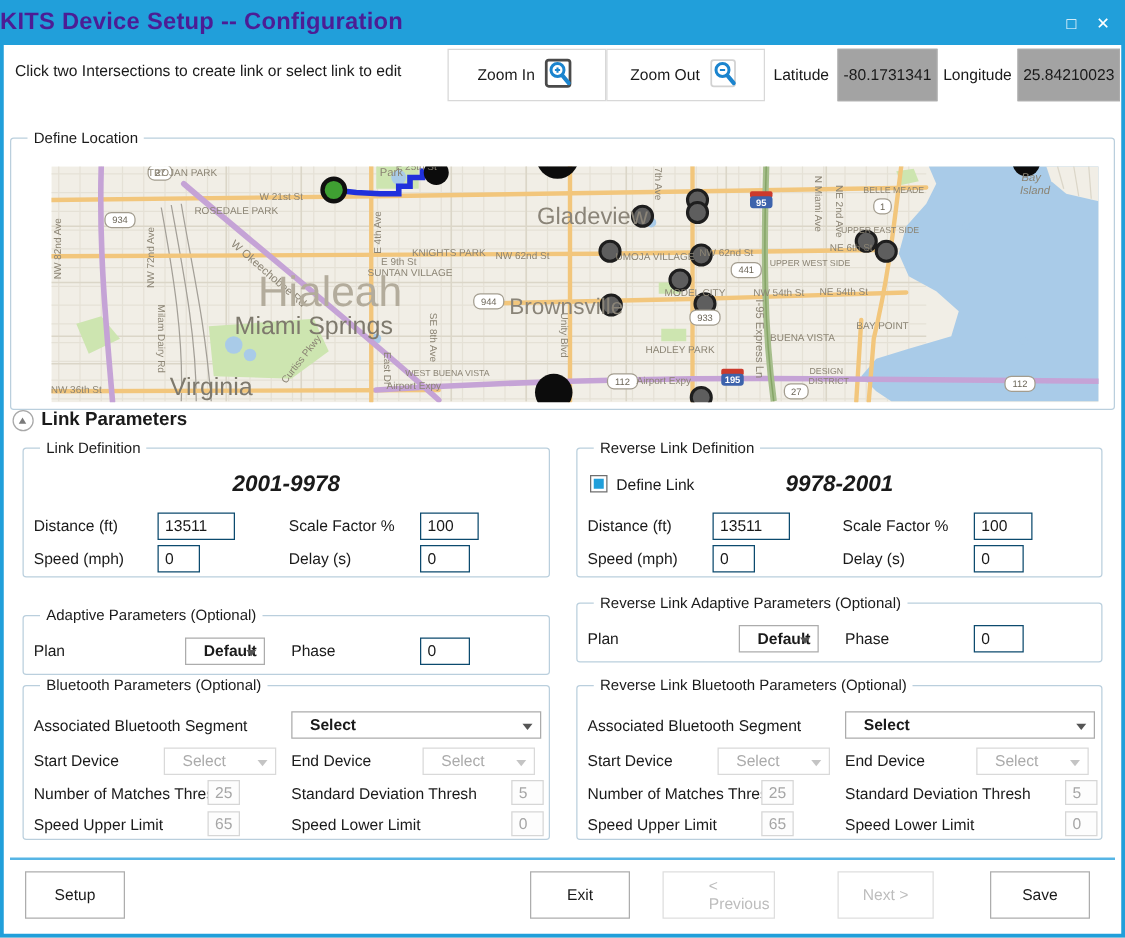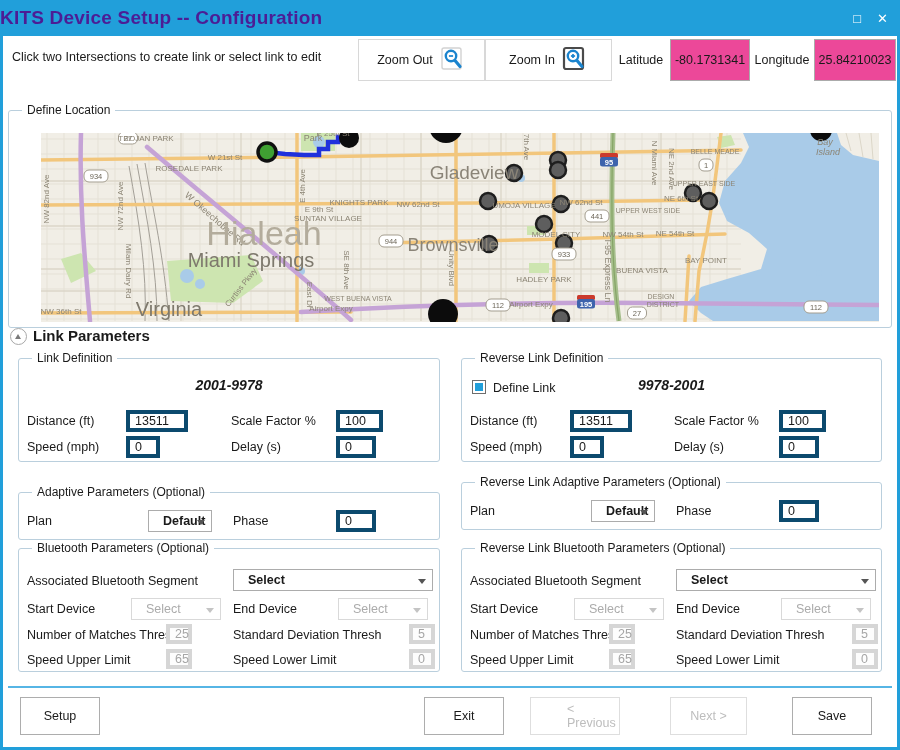--- a/index.html
+++ b/index.html
@@ -12,38 +12,38 @@
   .titlebar .title { color:#4c1d95; font-size:19px; font-weight:bold; letter-spacing:.2px; }
   .win-controls { position:absolute; right:12px; top:0; height:36px; display:flex; align-items:center; gap:16px; }
   .win-controls span { color:#fff; font-size:13px; cursor:default; }
   
   .toolbar-instruction { position:absolute; left:12px; top:50px; font-size:12.5px; }
   .toolbar-cells { position:absolute; right:4px; top:39px; height:42px; display:flex; }
   .tb-btn { height:42px; border:1px solid #D8D8D8; background:#fff; display:flex; align-items:center;
             justify-content:center; gap:7px; font-size:12.5px; }
   .tb-zoom { width:127px; }
   .tb-label { width:58px; display:flex; align-items:center; justify-content:center; font-size:12.5px; }
-  .tb-value { width:80px; height:42px; border:1px solid #ABABAB; background:#ec4899; display:flex;
+  .tb-value { width:80px; height:42px; border:1px solid #ABABAB; background:#a3a3a3; display:flex;
               align-items:center; justify-content:center; font-size:12.5px; }
   
   .gb { position:absolute; border:1px solid #BACFDD; border-radius:3px; background:#fff; }
   .gb > .legend { position:absolute; top:-8px; left:13px; background:#fff; padding:0 5px; font-size:12px; white-space:nowrap; }
   .map-area { position:absolute; left:32px; top:22px; width:838px; height:189px; overflow:hidden; }
   
   .collapse-btn { position:absolute; left:10px; top:328px; width:17px; height:17px; border:1px solid #A8A8A8;
                   border-radius:50%; background:#fff; }
   .collapse-btn::after { content:""; position:absolute; left:4px; top:5px; width:0; height:0;
                   border-left:3.5px solid transparent; border-right:3.5px solid transparent;
                   border-bottom:5px solid #7A7A7A; }
   .section-title { position:absolute; left:33px; top:327px; font-size:15px; font-weight:bold; }
   .lbl { position:absolute; font-size:12.5px; white-space:nowrap; }
-  .inp { position:absolute; height:22px; border:4px solid #0c4a6e; background:#fff; font-size:12.5px;
+  .inp { position:absolute; height:22px; border:1px solid #0c4a6e; background:#fff; font-size:12.5px;
          display:flex; align-items:center; padding-left:5px; }
   .inp.dis { border-color:#D6D6D6; color:#A6A6A6; background:#FDFDFD; }
-  .gtitle { position:absolute; left:0; right:0; text-align:center; font-size:14px; font-weight:bold; font-style:italic; }
+  .gtitle { position:absolute; left:0; right:0; text-align:center; font-size:18px; font-weight:bold; font-style:italic; }
   .dd { position:absolute; height:22px; border:1px solid #ACACAC; background:#fff; font-size:12.5px;
         display:flex; align-items:center; padding-left:14px; font-weight:600; }
   .dd .arrow { position:absolute; right:6px; top:9px; width:0; height:0; border-left:4px solid transparent;
                border-right:4px solid transparent; border-top:5px solid #555; }
   .dd.dis { border-color:#D9D9D9; color:#ABABAB; font-weight:400; }
   .dd.dis .arrow { border-top-color:#C4C4C4; }
   .cb { position:absolute; width:14px; height:14px; border:1px solid #6E6E6E; background:#fff; }
   .cb::after { content:""; position:absolute; left:2px; top:2px; right:2px; bottom:2px; background:#219FDA; }
   .footer-sep { position:absolute; left:8px; width:884px; top:686px; height:2px; background:#56B5E5; }
   .btn { position:absolute; top:697px; height:38px; background:#fff; border:1px solid #ADADAD;
@@ -60,37 +60,37 @@
     <div class="title">KITS Device Setup -- Configuration</div>
     <div class="win-controls">
       <span>□</span>
       <span>✕</span>
     </div>
   </div>
 
   <div class="toolbar-instruction">Click two Intersections to create link or select link to edit</div>
   <div class="toolbar-cells">
     <div class="tb-btn tb-zoom">
-      <span>Zoom Out</span>
-      <span>
-        <svg width="26" height="26" viewBox="0 0 26 26">
-          <rect x="2" y="2" width="19" height="21" rx="2" fill="none" stroke="#D2D2D2" stroke-width="1.4"></rect>
-          <circle cx="11" cy="10" r="5.2" fill="#fff" stroke="#1B84CE" stroke-width="2.4"></circle>
-          <line x1="8.9" y1="10" x2="13.1" y2="10" stroke="#1B84CE" stroke-width="1.7"></line>
-          <line x1="15" y1="14.5" x2="20" y2="20.5" stroke="#1B84CE" stroke-width="3.2" stroke-linecap="round"></line>
-        </svg>
-      </span>
-    </div>
-    <div class="tb-btn tb-zoom">
       <span>Zoom In</span>
       <span>
         <svg width="26" height="26" viewBox="0 0 26 26">
           <rect x="2" y="2" width="19" height="21" rx="2" fill="none" stroke="#4A4A4A" stroke-width="2.2"></rect>
           <circle cx="11" cy="10" r="5.2" fill="#fff" stroke="#1B84CE" stroke-width="2.4"></circle>
           <line x1="11" y1="7.9" x2="11" y2="12.1" stroke="#1B84CE" stroke-width="1.7"></line>
+          <line x1="8.9" y1="10" x2="13.1" y2="10" stroke="#1B84CE" stroke-width="1.7"></line>
+          <line x1="15" y1="14.5" x2="20" y2="20.5" stroke="#1B84CE" stroke-width="3.2" stroke-linecap="round"></line>
+        </svg>
+      </span>
+    </div>
+    <div class="tb-btn tb-zoom">
+      <span>Zoom Out</span>
+      <span>
+        <svg width="26" height="26" viewBox="0 0 26 26">
+          <rect x="2" y="2" width="19" height="21" rx="2" fill="none" stroke="#D2D2D2" stroke-width="1.4"></rect>
+          <circle cx="11" cy="10" r="5.2" fill="#fff" stroke="#1B84CE" stroke-width="2.4"></circle>
           <line x1="8.9" y1="10" x2="13.1" y2="10" stroke="#1B84CE" stroke-width="1.7"></line>
           <line x1="15" y1="14.5" x2="20" y2="20.5" stroke="#1B84CE" stroke-width="3.2" stroke-linecap="round"></line>
         </svg>
       </span>
     </div>
     <div class="tb-label">Latitude</div>
     <div class="tb-value">-80.1731341</div>
     <div class="tb-label" style="width:64px">Longitude</div>
     <div class="tb-value" style="width:82px">25.84210023</div>
   </div>

